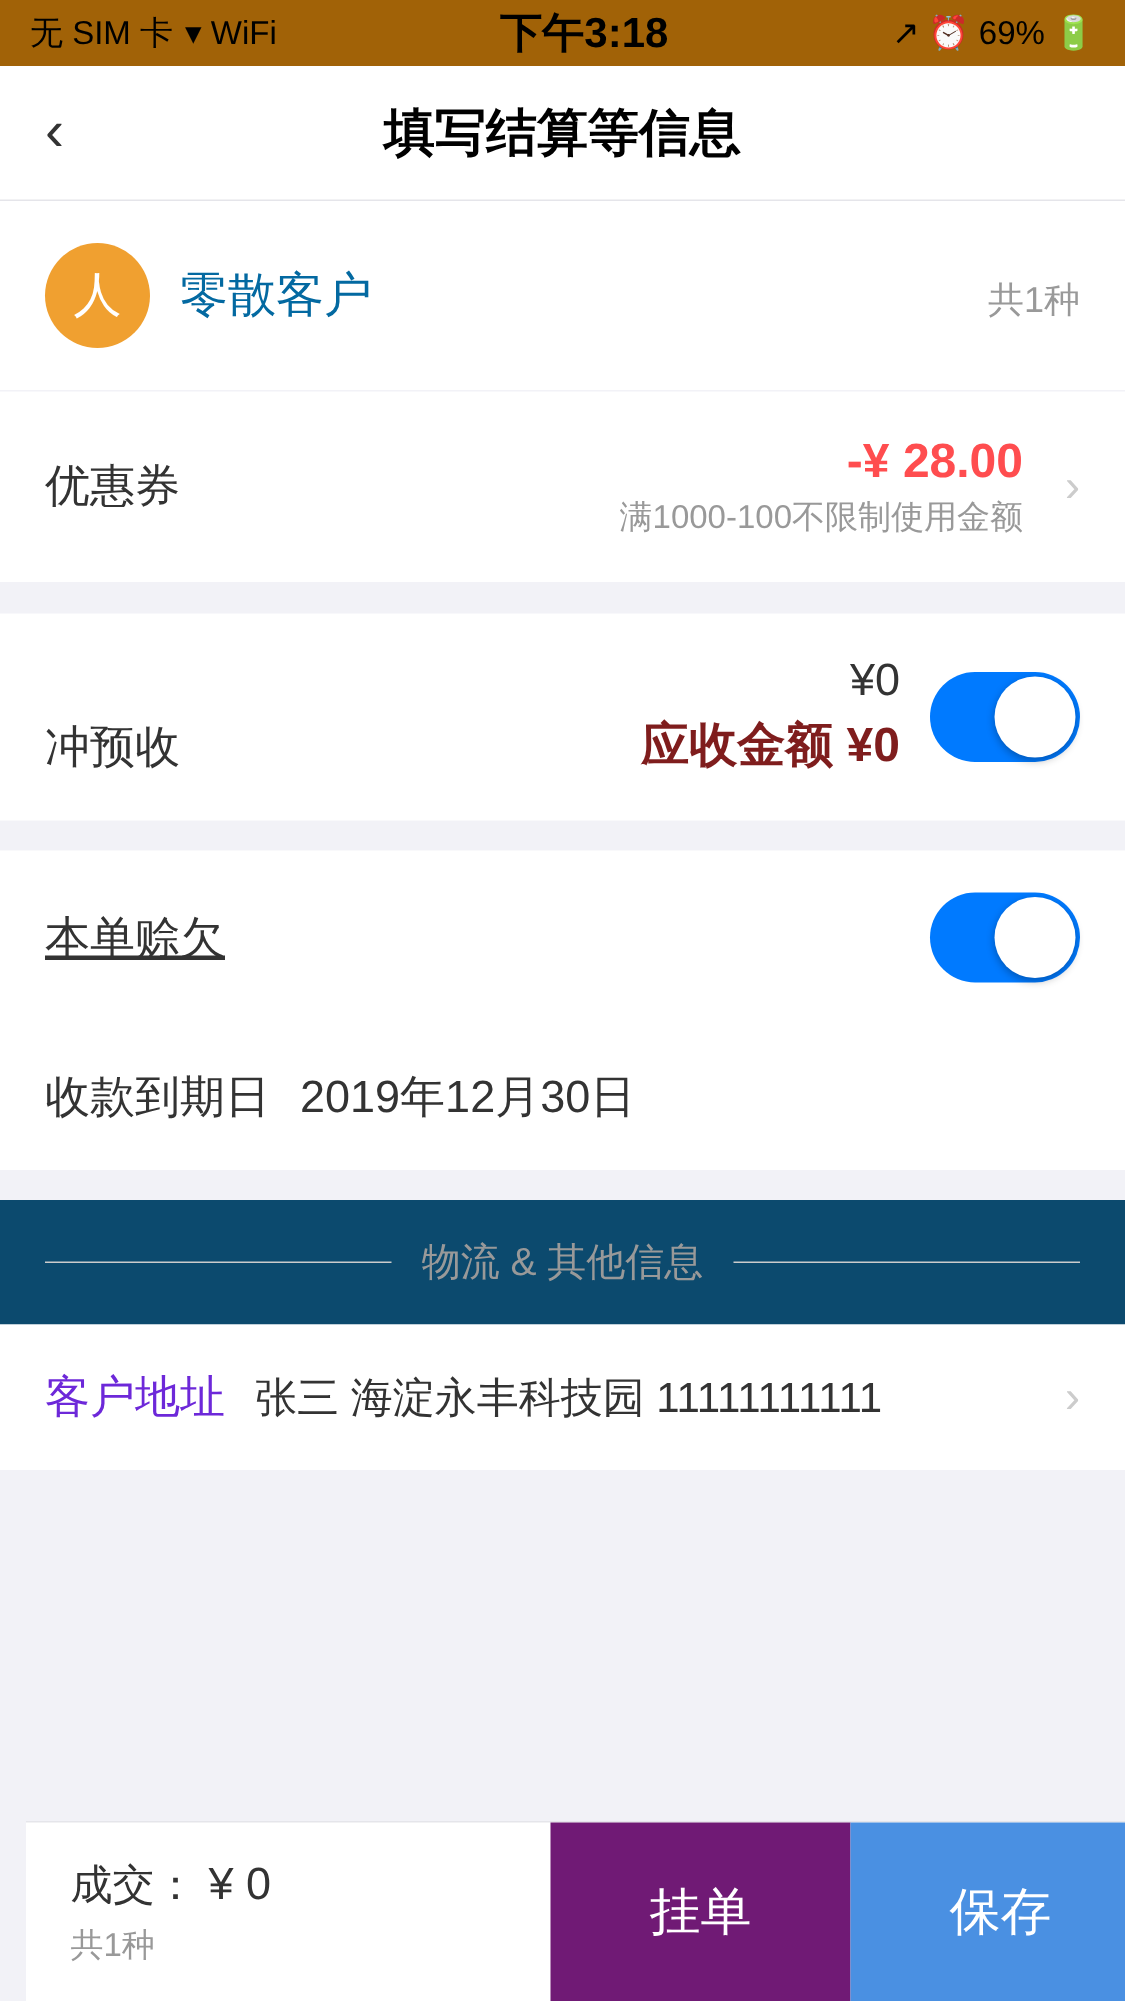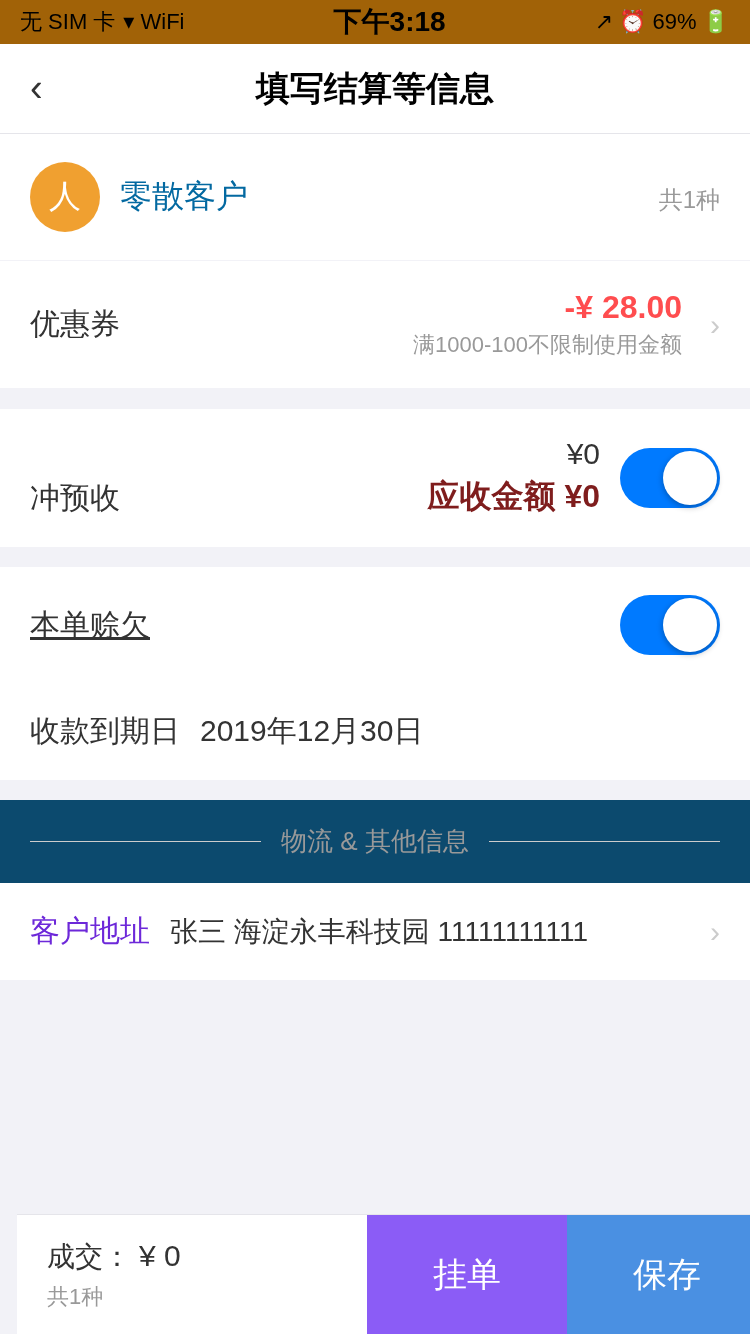--- a/index.html
+++ b/index.html
@@ -216,21 +216,21 @@
     .bottom-info {
       flex: 1;
       padding: 0 30px;
     }
     .bottom-deal { font-size: 28px; color: #333; }
     .bottom-deal-amount { font-size: 30px; color: #333; font-weight: 500; }
     .bottom-count { font-size: 22px; color: #999; margin-top: 6px; }
     .bottom-btn-hang {
       width: 200px;
       height: 120px;
-      background: #8b5cf6;
+      background: #701a75;
       display: flex;
       align-items: center;
       justify-content: center;
       font-size: 34px;
       color: #fff;
       cursor: pointer;
     }
     .bottom-btn-save {
       width: 200px;
       height: 120px;

